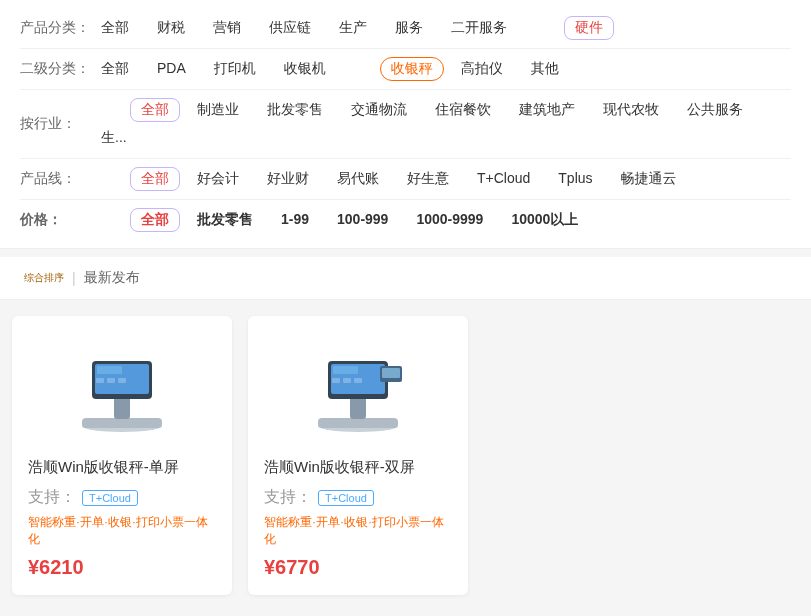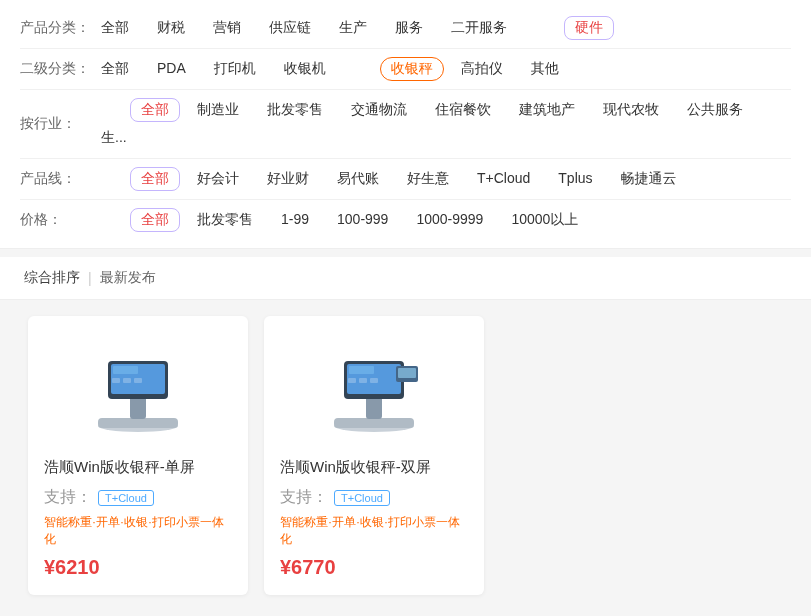--- a/index.html
+++ b/index.html
@@ -16,20 +16,21 @@
     }
     .filter-row {
       display: flex;
       align-items: center;
       padding: 8px 0;
       border-bottom: 1px solid #f0f0f0;
       flex-wrap: nowrap;
     }
     .filter-row:last-child {
       border-bottom: none;
+      font-weight: bold;
     }
     .filter-label {
       color: #666;
       min-width: 70px;
       flex-shrink: 0;
     }
     .filter-items {
       display: flex;
       flex-wrap: wrap;
       gap: 4px 6px;
@@ -57,40 +58,40 @@
     .sort-bar {
       background: #fff;
       padding: 10px 20px;
       margin-top: 8px;
       border-bottom: 1px solid #eee;
       display: flex;
       align-items: center;
       gap: 0;
     }
     .sort-item {
-      color: #404040;
-      font-size: 14px;
+      color: #a16207;
+      font-size: 10px;
       cursor: pointer;
       padding: 2px 4px;
     }
     .sort-divider {
       color: #ccc;
       margin: 0 4px;
     }
     .sort-item-normal {
       color: #666;
       font-size: 14px;
       cursor: pointer;
       padding: 2px 4px;
     }
     .product-grid {
       display: flex;
       flex-wrap: wrap;
       gap: 16px;
-      padding: 16px 28px;
+      padding: 16px 12px;
     }
     .product-card {
       background: #fff;
       border-radius: 6px;
       padding: 20px 16px 16px;
       width: 220px;
       box-shadow: 0 1px 4px rgba(0,0,0,0.06);
       cursor: pointer;
     }
     .product-img-area {

